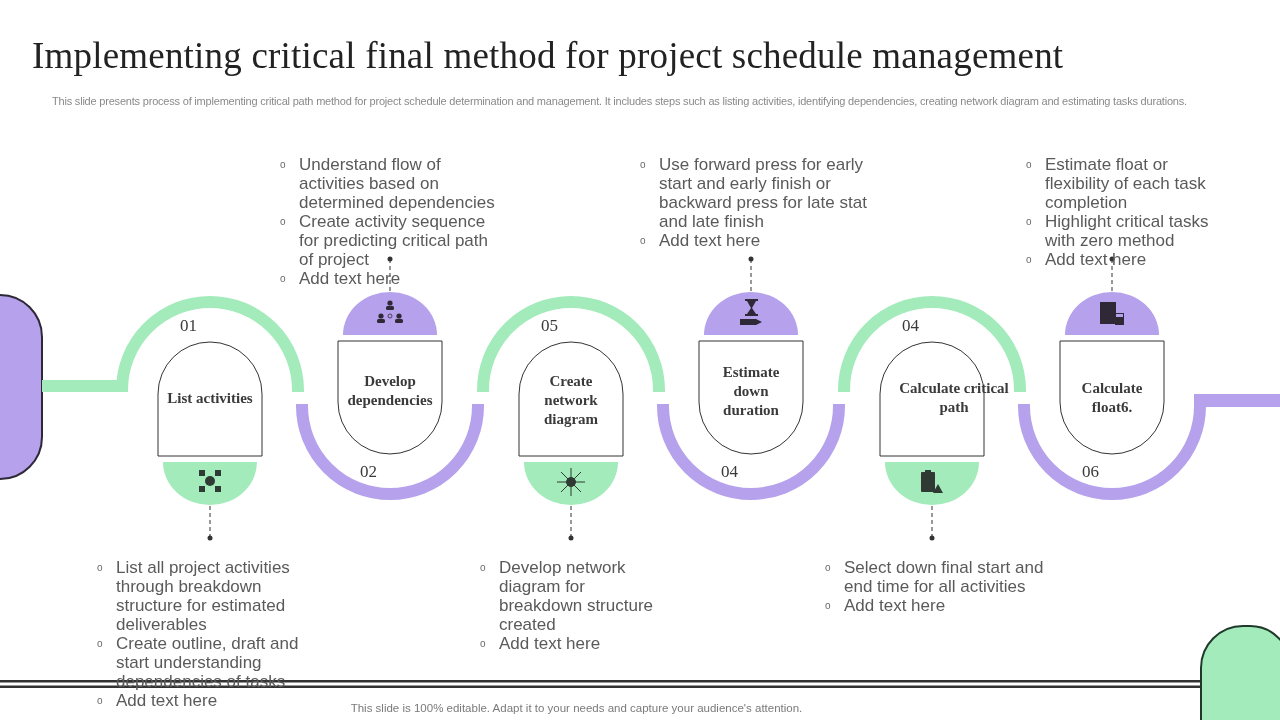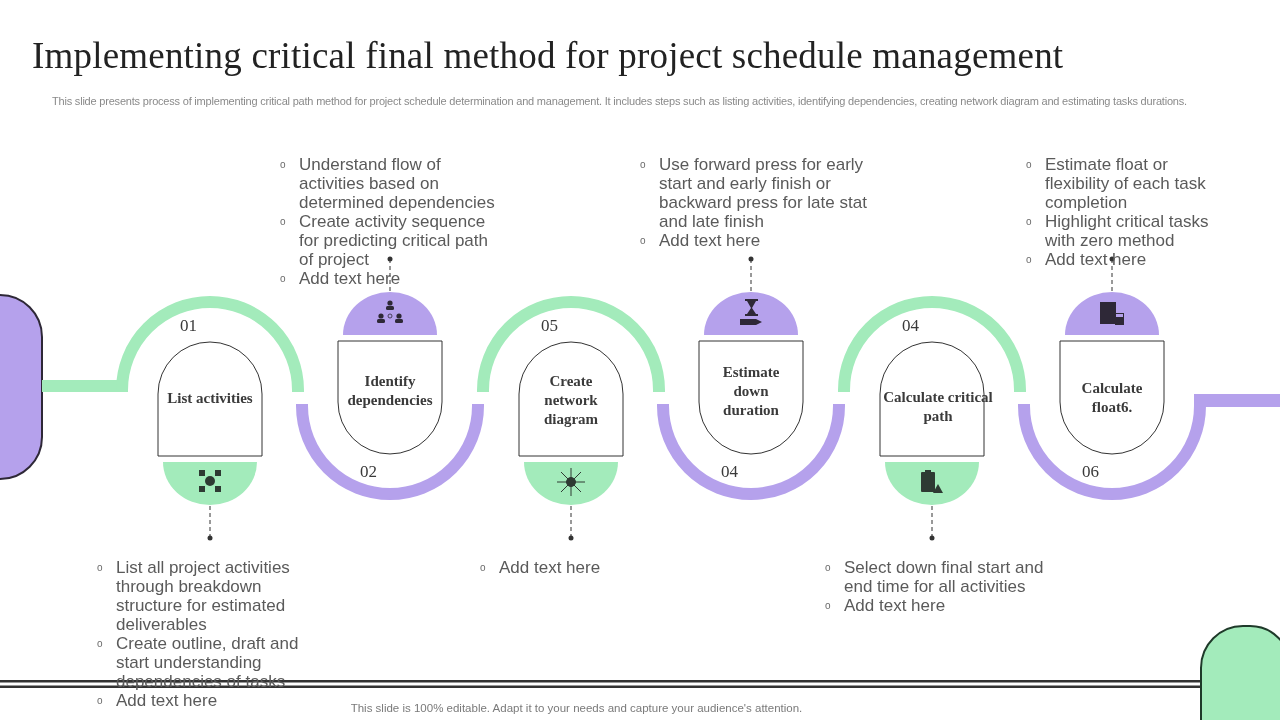--- a/index.html
+++ b/index.html
@@ -124,24 +124,24 @@
 </svg>
 
 <div class="step-num" style="left:180px;top:316px;">01</div>
 <div class="step-num" style="left:360px;top:462px;">02</div>
 <div class="step-num" style="left:541px;top:316px;">05</div>
 <div class="step-num" style="left:721px;top:462px;">04</div>
 <div class="step-num" style="left:902px;top:316px;">04</div>
 <div class="step-num" style="left:1082px;top:462px;">06</div>
 
 <div class="box-label" style="left:160px;top:368px;width:100px;height:60px;">List activities</div>
-<div class="box-label" style="left:340px;top:361px;width:100px;height:60px;">Identify dependencies</div>
+<div class="box-label" style="left:340px;top:361px;width:100px;height:60px;">Develop dependencies</div>
 <div class="box-label" style="left:530px;top:370px;width:82px;height:60px;">Create network diagram</div>
 <div class="box-label" style="left:712px;top:361px;width:78px;height:60px;">Estimate down duration</div>
-<div class="box-label" style="left:882px;top:377px;width:112px;height:60px;">Calculate critical  path</div>
+<div class="box-label" style="left:882px;top:368px;width:112px;height:60px;padding-left:16px;">Calculate critical  path</div>
 <div class="box-label" style="left:1072px;top:368px;width:80px;height:60px;">Calculate float6.</div>
 
 <ul class="bullets" style="left:280px;top:155px;width:220px;">
   <li>Understand flow of activities based on determined dependencies</li>
   <li>Create activity  sequence for predicting critical path of project</li>
   <li>Add text here</li>
 </ul>
 <ul class="bullets" style="left:640px;top:155px;width:228px;">
   <li>Use forward press for early start and early finish or backward press for late stat and late finish</li>
   <li>Add text here</li>
@@ -151,20 +151,21 @@
   <li>Highlight critical tasks with zero method</li>
   <li>Add text here</li>
 </ul>
 
 <ul class="bullets" style="left:97px;top:558px;width:230px;">
   <li>List all project activities through breakdown structure for estimated deliverables</li>
   <li>Create outline, draft and start understanding dependencies of tasks</li>
   <li>Add text here</li>
 </ul>
 <ul class="bullets" style="left:480px;top:558px;width:185px;">
+  <li>Develop network diagram for breakdown structure created</li>
   <li>Add text here</li>
 </ul>
 <ul class="bullets" style="left:825px;top:558px;width:225px;">
   <li>Select down final start and end time for all activities</li>
   <li>Add text here</li>
 </ul>
 
 <div class="footer">This slide is 100% editable. Adapt it to your needs and capture your audience's attention.</div>
 
 </body></html>

